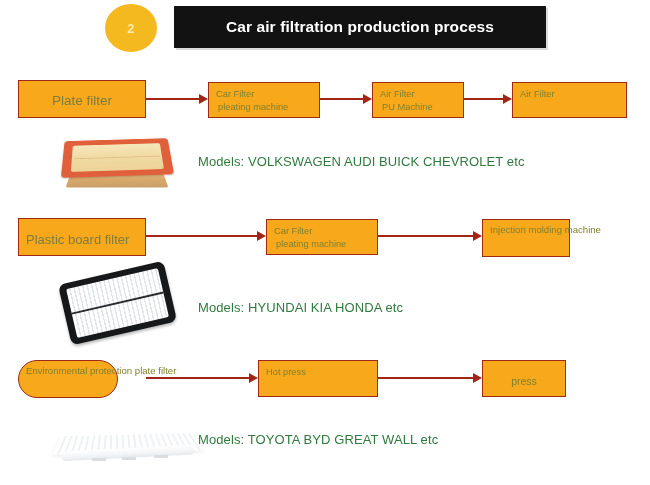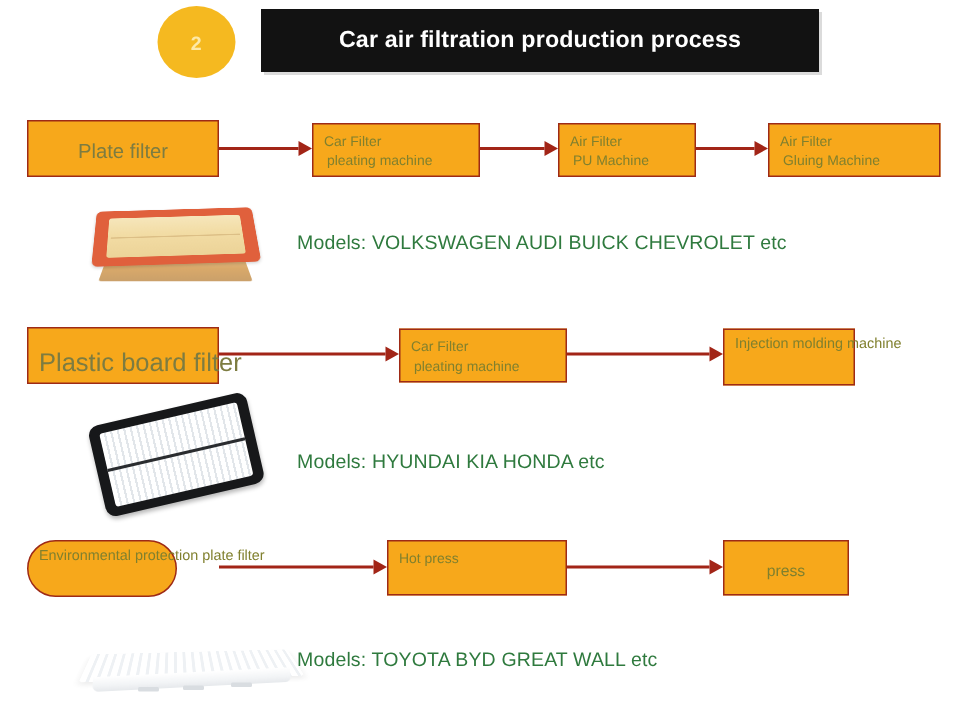--- a/index.html
+++ b/index.html
@@ -250,36 +250,35 @@
 </div>
 
 <div class="arrow" style="left:464px; top:94px; width:48px;">
   <div class="shaft" style="width:39px;"></div>
   <div class="head" style="left:39px;"></div>
 </div>
 
 <div class="flow-box machine" id="r1-s3" style="left:512px; top:82px; width:115px; height:36px;">
   <span class="box-label">
     <span>Air Filter</span>
-    <span class="l2">Gluing Machine</span>
   </span>
 </div>
 
 <div class="filter-img" id="filter-panel-orange">
   <div class="pf-side"></div>
   <div class="pf-top">
     <div class="pf-media">
       <div class="seam"></div>
     </div>
   </div>
 </div>
 <div class="models-text" style="left:198px; top:154px;">Models: VOLKSWAGEN  AUDI  BUICK  CHEVROLET etc</div>
 
 <div class="flow-box start-big" id="r2-start" style="left:18px; top:218px; width:128px; height:38px;">
-  <span class="box-label" style="font-size:17px; padding-top:12px; text-align:left; padding-left:7px;">Plastic board filter</span>
+  <span class="box-label" style="font-size:13px; padding-top:12px; text-align:left; padding-left:7px;">Plastic board filter</span>
 </div>
 
 <div class="arrow" style="left:146px; top:231px; width:120px;">
   <div class="shaft" style="width:111px;"></div>
   <div class="head" style="left:111px;"></div>
 </div>
 
 <div class="flow-box machine" id="r2-s1" style="left:266px; top:219px; width:112px; height:36px;">
   <span class="box-label">
     <span>Car Filter</span>

